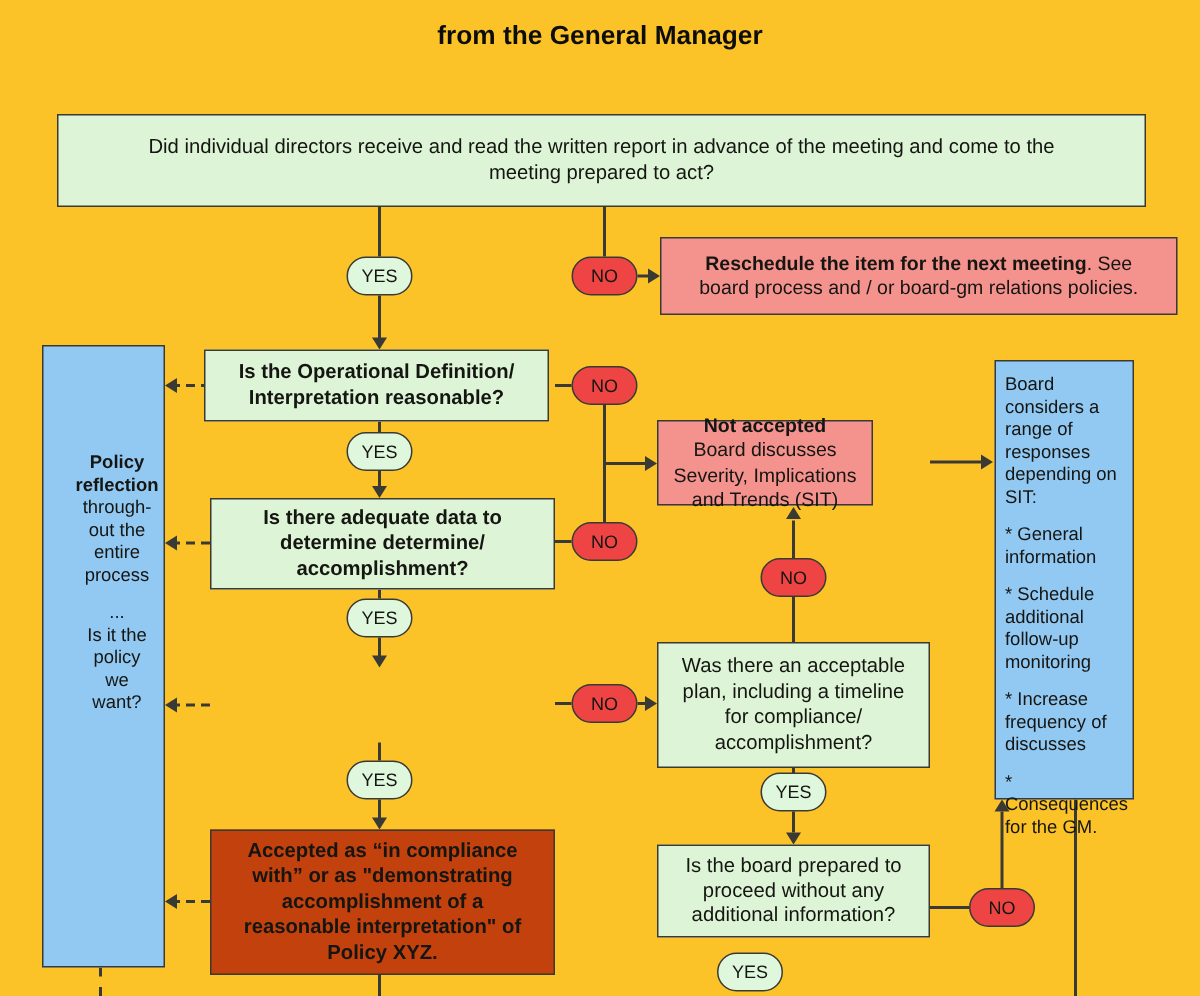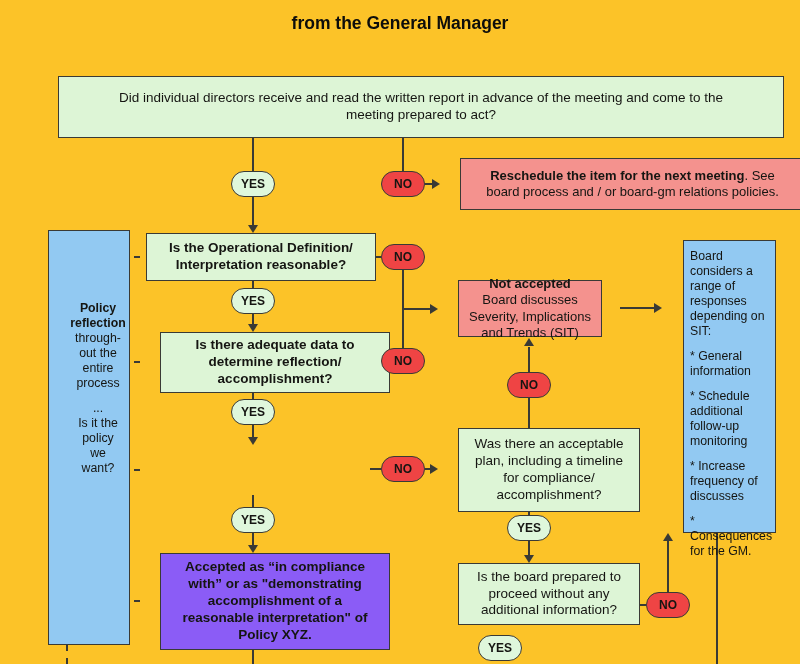--- a/index.html
+++ b/index.html
@@ -1,25 +1,25 @@
 <!DOCTYPE html>
 <html><head>
 <meta charset="utf-8">
 <style>
   html,body{margin:0;padding:0;}
   body{font-family:"Liberation Sans","DejaVu Sans",sans-serif;}
   #stage{position:relative;width:800px;height:664px;background:#FCC328;overflow:hidden;color:#151512;}
   .title{position:absolute;left:0;top:12px;width:100%;text-align:center;font-weight:bold;font-size:17.5px;line-height:1.35;color:#0d0d0b;}
-  .box{position:absolute;border:1.5px solid #3A3A35;display:flex;flex-direction:column;align-items:center;justify-content:center;text-align:center;font-size:13.5px;line-height:1.25;box-sizing:border-box;padding:4px 10px;margin-left:20px;}
+  .box{position:absolute;border:1.5px solid #3A3A35;display:flex;flex-direction:column;align-items:center;justify-content:center;text-align:center;font-size:13.5px;line-height:1.25;box-sizing:border-box;padding:4px 10px;}
   .qbox{background:#DDF5D6;}
   .pinkbox{background:#F4928E;}
-  .greenbox{background:#8b5cf6;font-weight:bold;}
+  .greenbox{background:#c2410c;font-weight:bold;}
   .bluebox{background:#92C9F2;font-size:12.3px;line-height:1.22;padding-left:28px;}
   .bold{font-weight:bold;}
-  .oval{position:absolute;width:44px;height:26px;border:1.5px solid #3A3A35;border-radius:13px;display:flex;align-items:center;justify-content:center;font-size:12px;font-weight:bold;box-sizing:border-box;}
+  .oval{position:absolute;width:44px;height:26px;border:1.5px solid #3A3A35;border-radius:13px;display:flex;align-items:center;justify-content:center;font-size:12px;font-weight:normal;box-sizing:border-box;}
   .yes{background:#DFF7DC;}
   .no{background:#ef4444;}
   .vl{position:absolute;width:2px;background:#3A3A35;}
   .hl{position:absolute;height:2px;background:#3A3A35;}
   .vdash{position:absolute;width:0;border-left:2px dashed #3A3A35;}
   .hdash{position:absolute;height:0;border-top:2px dashed #3A3A35;}
   .tri{position:absolute;width:0;height:0;}
   .tri.r{border-top:5px solid transparent;border-bottom:5px solid transparent;border-left:8px solid #3A3A35;}
   .tri.l{border-top:5px solid transparent;border-bottom:5px solid transparent;border-right:8px solid #3A3A35;}
   .tri.d{border-left:5px solid transparent;border-right:5px solid transparent;border-top:8px solid #3A3A35;}
@@ -84,26 +84,26 @@
   <div class="vdash" style="left:66px;top:645px;height:19px;"></div>
 
   <div class="box qbox" style="left:38px;top:76px;width:726px;height:62px;">
     <div style="max-width:640px;">Did individual directors receive and read the written report in advance of the meeting and come to the meeting prepared to act?</div>
   </div>
 
   <div class="box pinkbox" style="left:440px;top:158px;width:345px;height:52px;font-size:13px;">
     <div style="max-width:320px;"><span class="bold">Reschedule the item for the next meeting</span><span>. See board process and / or board-gm relations policies.</span></div>
   </div>
 
-  <div class="box qbox bold" style="left:126px;top:233px;width:230px;height:48px;">
+  <div class="box qbox bold" style="left:136px;top:233px;width:230px;height:48px;">
     <div>Is the Operational Definition/ Interpretation reasonable?</div>
   </div>
 
   <div class="box qbox bold" style="left:140px;top:332px;width:230px;height:61px;">
-    <div>Is there adequate data to determine reflection/ accomplishment?</div>
+    <div>Is there adequate data to determine determine/ accomplishment?</div>
   </div>
 
 
   <div class="box greenbox" style="left:140px;top:553px;width:230px;height:97px;">
     <div>Accepted as “in compliance with” or as "demonstrating accomplishment of a reasonable interpretation" of Policy XYZ.</div>
   </div>
 
   <div class="box pinkbox" style="left:438px;top:280px;width:144px;height:57px;font-size:13px;">
     <div class="bold">Not accepted</div>
     <div>Board discusses Severity, Implications and Trends (SIT)</div>

